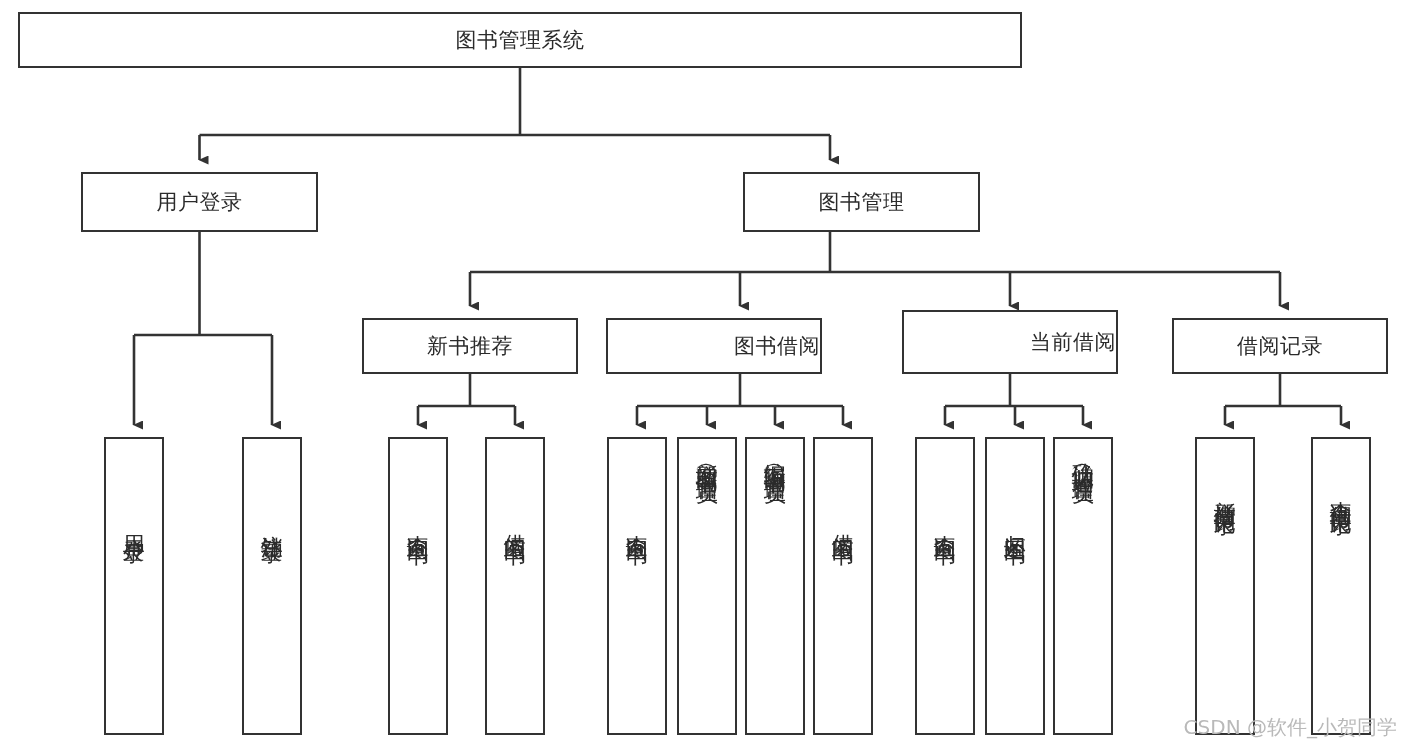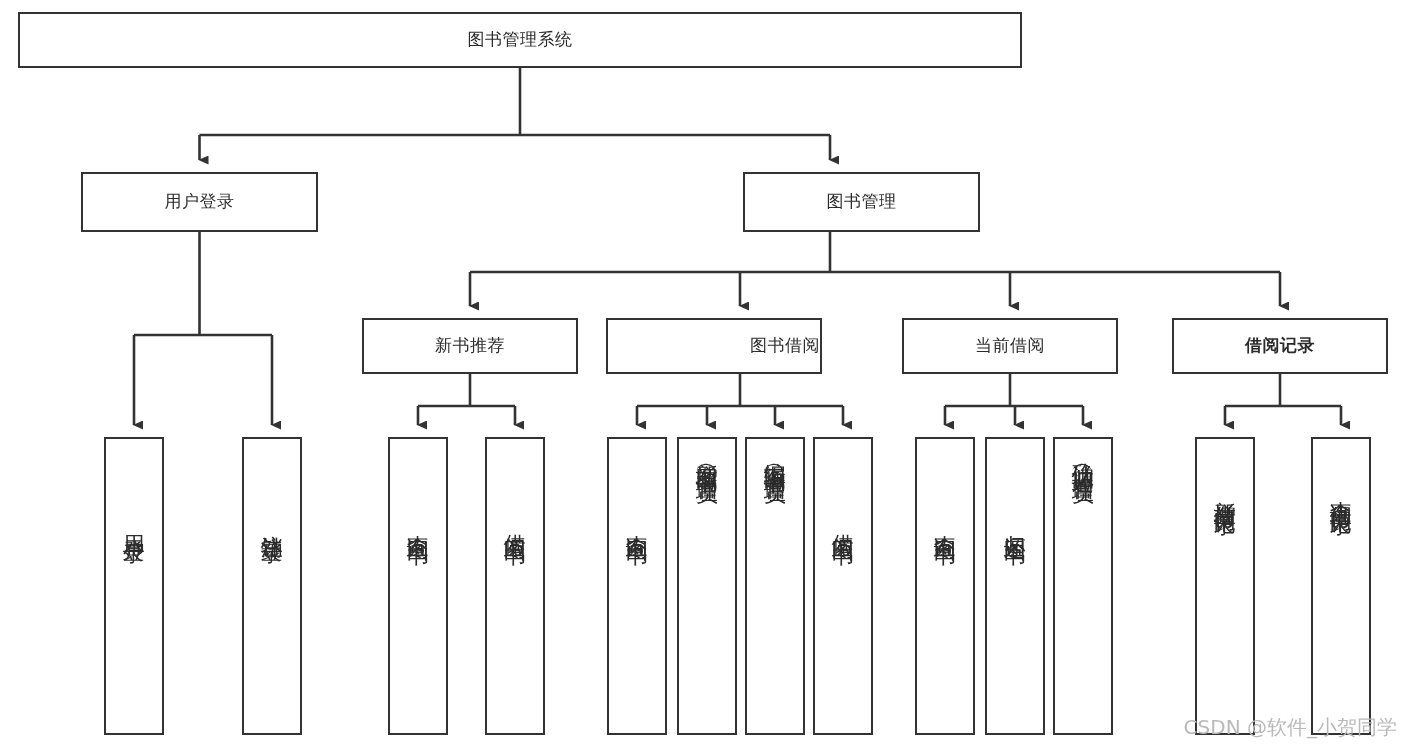--- a/index.html
+++ b/index.html
@@ -31,21 +31,21 @@
     position: absolute;
     box-sizing: border-box;
     border: 2px solid #333333;
     background: #ffffff;
     display: flex;
     align-items: center;
     justify-content: center;
     color: #2b2b2b;
   }
   .node-label {
-    font-size: 17px;
+    font-size: 21px;
     line-height: 1.15;
     letter-spacing: 0.5px;
     white-space: nowrap;
     color: #2b2b2b;
   }
   .node.vertical {
     align-items: flex-start;
     justify-content: center;
     padding-top: 0;
   }
@@ -133,24 +133,24 @@
   <div class="node" id="node-book-management" style="left: 743px; top: 172px; width: 237px; height: 60px;">
     <span class="node-label">图书管理</span>
   </div>
 
   <div class="node" id="node-new-book-recommend" style="left: 362px; top: 318px; width: 216px; height: 56px;">
     <span class="node-label">新书推荐</span>
   </div>
   <div class="node" id="node-book-borrow" style="left: 606px; top: 318px; width: 216px; height: 56px; justify-content: flex-end;">
     <span class="node-label">图书借阅</span>
   </div>
-  <div class="node" id="node-current-borrow" style="left: 902px; top: 318px; width: 216px; height: 56px;">
+  <div class="node" id="node-current-borrow" style="left: 902px; top: 310px; width: 216px; height: 64px; justify-content: flex-end;">
     <span class="node-label">当前借阅</span>
   </div>
-  <div class="node" id="node-borrow-records" style="left: 1172px; top: 318px; width: 216px; height: 56px; font-weight: bold;">
+  <div class="node" id="node-borrow-records" style="left: 1172px; top: 318px; width: 216px; height: 56px;">
     <span class="node-label">借阅记录</span>
   </div>
 
   <div class="node vertical" id="leaf-0" style="left: 104px; top: 437px; width: 60px; height: 298px; padding-top: 78px;">
     <span class="node-label">用户登录</span>
   </div>
   <div class="node vertical" id="leaf-1" style="left: 242px; top: 437px; width: 60px; height: 298px; padding-top: 78px;">
     <span class="node-label">注销登录</span>
   </div>
   <div class="node vertical" id="leaf-2" style="left: 388px; top: 437px; width: 60px; height: 298px; padding-top: 78px;">

